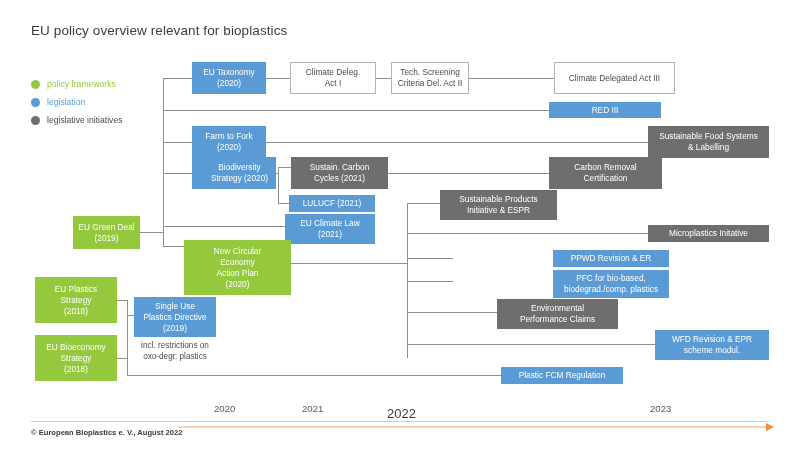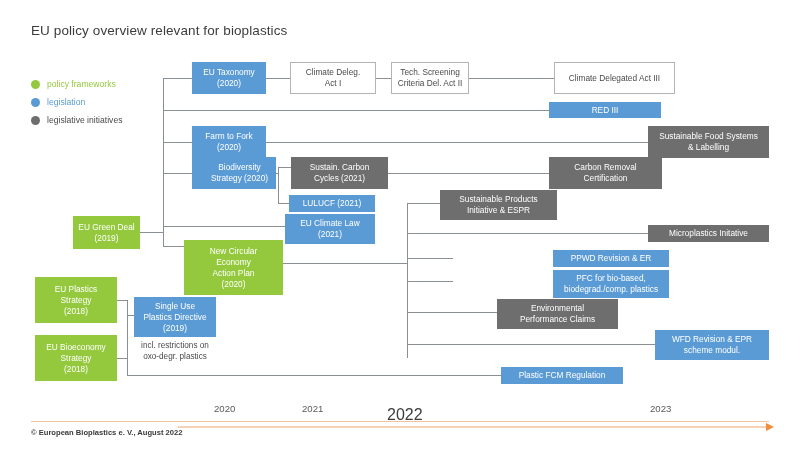--- a/index.html
+++ b/index.html
@@ -75,21 +75,21 @@
     color: #4a4a4a; text-align: center;
   }
 
   
   .tl-label {
     position: absolute;
     font-size: 9.6px;
     color: #5a5a5a;
     white-space: nowrap;
   }
-  .tl-label.bold { color: #3c3c3c; font-size: 16px; }
+  .tl-label.bold { color: #3c3c3c; font-size: 13px; }
 
   
   .footer-rule {
     position: absolute;
     left: 31px; top: 421px;
     width: 738px; height: 1px;
     background: #F2C3A0;
   }
   .footer-text {
     position: absolute;
@@ -230,21 +230,21 @@
   <div class="node blue" style="left:285px; top:214px; width:90px; height:30px;">
     <span class="node-label" style="white-space:pre-line">EU Climate Law
 (2021)</span>
   </div>
 
   <div class="node green" style="left:73px; top:216px; width:67px; height:33px;">
     <span class="node-label" style="white-space:pre-line">EU Green Deal
 (2019)</span>
   </div>
 
-  <div class="node green" style="left:184px; top:240px; width:99px; height:55px;text-align:center;">
+  <div class="node green" style="left:184px; top:240px; width:107px; height:55px;text-align:center;">
     <span class="node-label" style="white-space:pre-line">New Circular
 Economy
 Action Plan
 (2020)</span>
   </div>
 
   <div class="node gray" style="left:440px; top:190px; width:117px; height:30px;">
     <span class="node-label" style="white-space:pre-line">Sustainable Products
 Initiative &amp; ESPR</span>
   </div>

